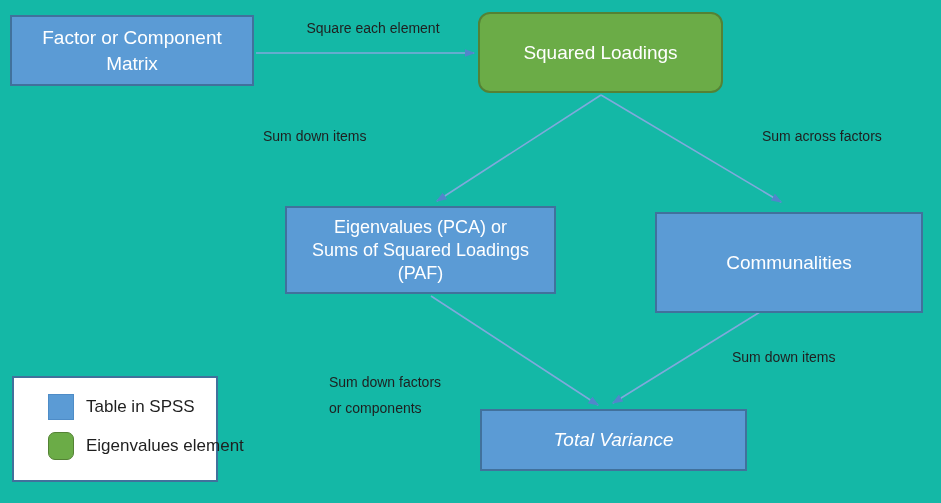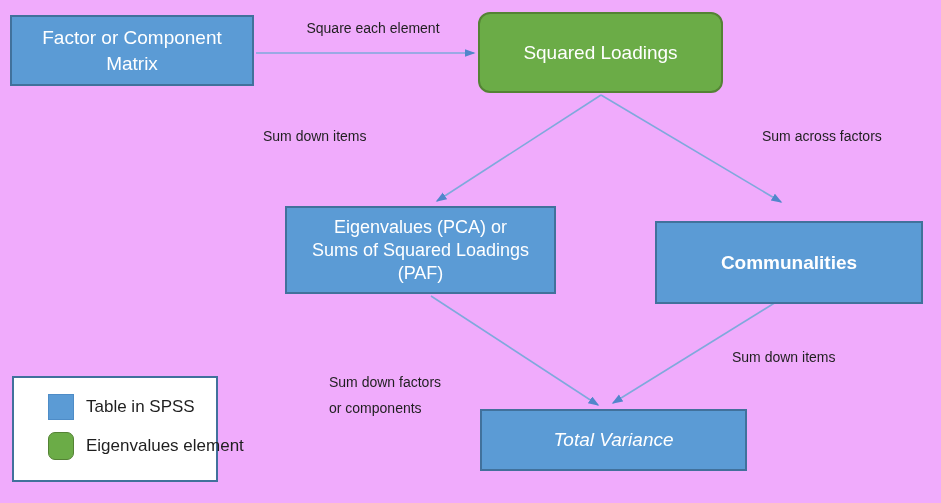--- a/index.html
+++ b/index.html
@@ -10,21 +10,21 @@
     --connector:#7FA9DC;
     --arrowhead:#5186CB;
     --label-text:#1F1F1F;
     --node-text:#FFFFFF;
   }
   html,body{margin:0;padding:0;background:#ffffff;}
   body{font-family:"Liberation Sans","DejaVu Sans",sans-serif;}
   .canvas{
     position:relative;
     width:941px;height:503px;
-    background:#f0abfc;
+    background:#14b8a6;
     overflow:hidden;
   }
   .svg-overlay{
     position:absolute;left:0;top:0;width:941px;height:503px;
     pointer-events:none;
   }
   .connector{stroke:var(--connector);stroke-width:1.6;fill:none;}
   .arrowhead-path{fill:var(--arrowhead);}
   .node{
     position:absolute;
@@ -121,21 +121,21 @@
   </div>
 
   <div class="node node-table fs-sm" style="left:285px;top:206px;width:271px;height:88px;">
     <div class="node-inner">
       <span class="node-line">Eigenvalues (PCA) or</span>
       <span class="node-line">Sums of Squared Loadings</span>
       <span class="node-line">(PAF)</span>
     </div>
   </div>
 
-  <div class="node node-table fs-lg" style="left:655px;top:221px;width:268px;height:83px;font-weight:bold;">
+  <div class="node node-table fs-lg" style="left:655px;top:212px;width:268px;height:101px;">
     <div class="node-inner">
       <span class="node-line">Communalities</span>
     </div>
   </div>
 
   <div class="node node-table fs-lg" style="left:480px;top:409px;width:267px;height:62px;font-style:italic;">
     <div class="node-inner">
       <span class="node-line">Total Variance</span>
     </div>
   </div>

